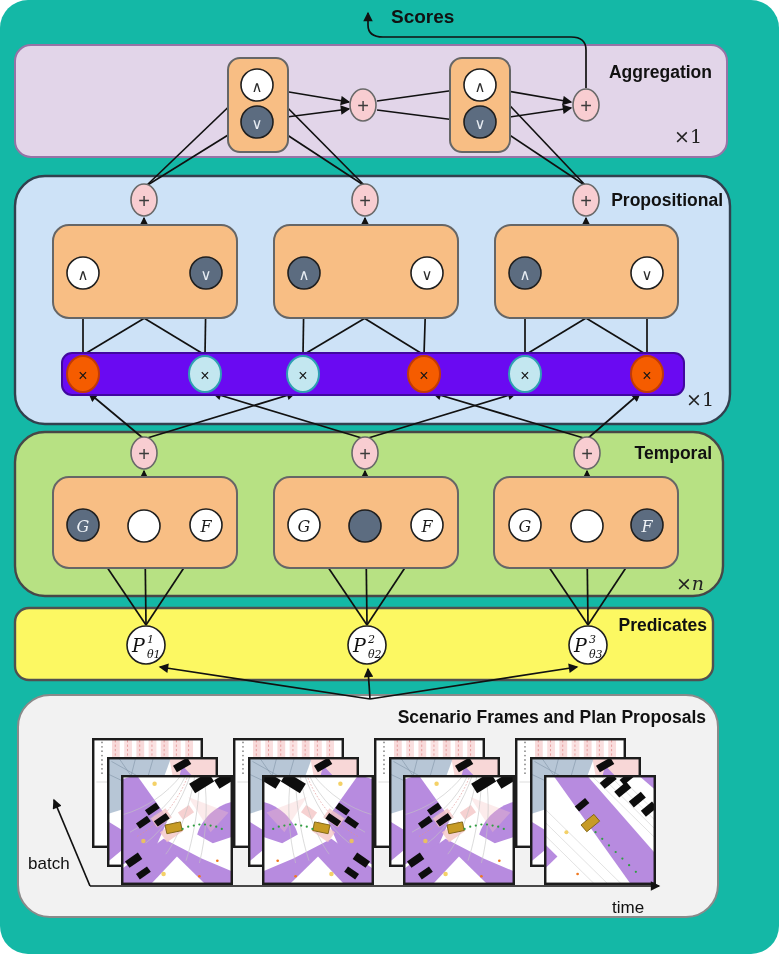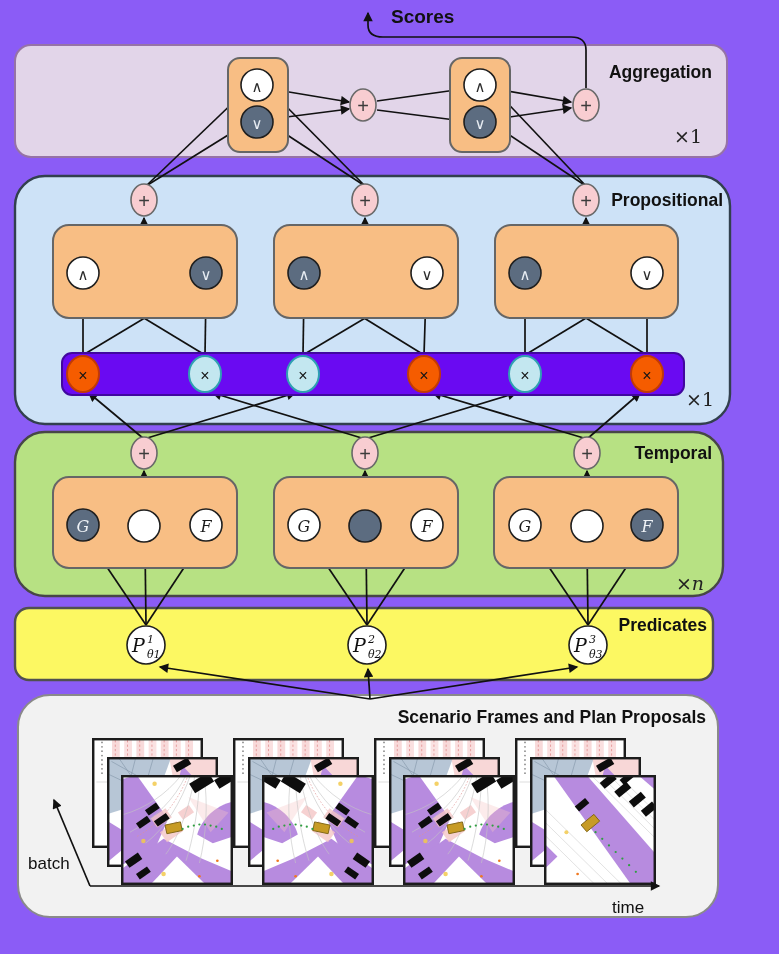--- a/index.html
+++ b/index.html
@@ -1,16 +1,16 @@
 <!DOCTYPE html>
 <html style="--c-aggFill: #E2D5E9; --c-aggStroke: #9673A6; --c-propFill: #CDE2F7; --c-propStroke: #32404E; --c-tempFill: #B7E183; --c-tempStroke: #474747; --c-predFill: #FCF862; --c-predStroke: #505050; --c-scenFill: #F2F2F2; --c-scenStroke: #8A8A8A; --c-orangeFill: #F8BE84; --c-orangeStroke: #666666; --c-barFill: #6A0AF2; --c-barStroke: #41089F; --c-plusFill: #F8CDD1; --c-plusStroke: #696969; --c-darkNode: #5C6C80; --c-nodeStroke: #1F1F1F; --c-timesOrange: #F55C00; --c-timesOrangeStroke: #C23A05; --c-timesCyan: #C3E7F0; --c-timesCyanStroke: #2FA0B3; --c-arrow: #111111; --c-scenePurple: #B78BDF; --c-scenePink: #F5C6C6; --c-sceneTan: #C79B25; --c-sceneGreen: #2F9E41;"><head>
 <meta charset="utf-8">
 <style>
   html,body{margin:0;padding:0;background:#ffffff;}
-  .stage{width:779px;height:954px;position:relative;background:#8b5cf6;}
+  .stage{width:779px;height:954px;position:relative;background:#14b8a6;border-radius:28px;}
   svg{display:block;}
   text{font-family:"Liberation Sans",sans-serif;}
   .layer-label{font-weight:bold;font-size:17.5px;fill:#111;}
   .mult{font-family:"DejaVu Serif",serif;font-size:19px;fill:#222;}
   .it{font-style:italic;}
   .axis-label{font-size:17px;fill:#111;}
   .scores{font-weight:bold;font-size:19px;fill:#111;}
   .agg-box{fill:var(--c-aggFill);stroke:var(--c-aggStroke);stroke-width:2;}
   .prop-box{fill:var(--c-propFill);stroke:var(--c-propStroke);stroke-width:2.4;}
   .temp-box{fill:var(--c-tempFill);stroke:var(--c-tempStroke);stroke-width:2.4;}

